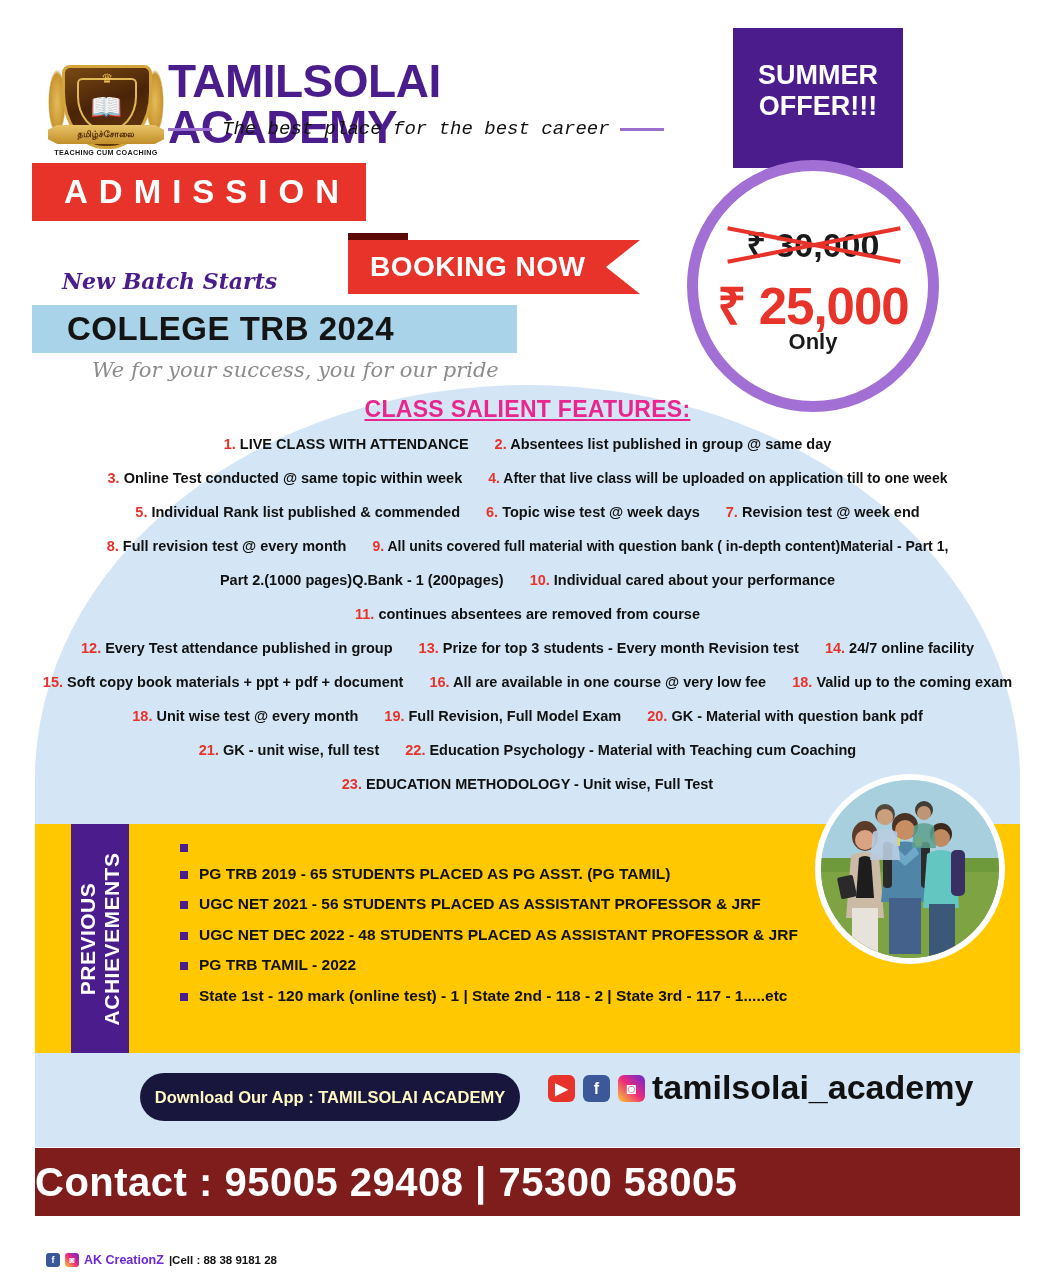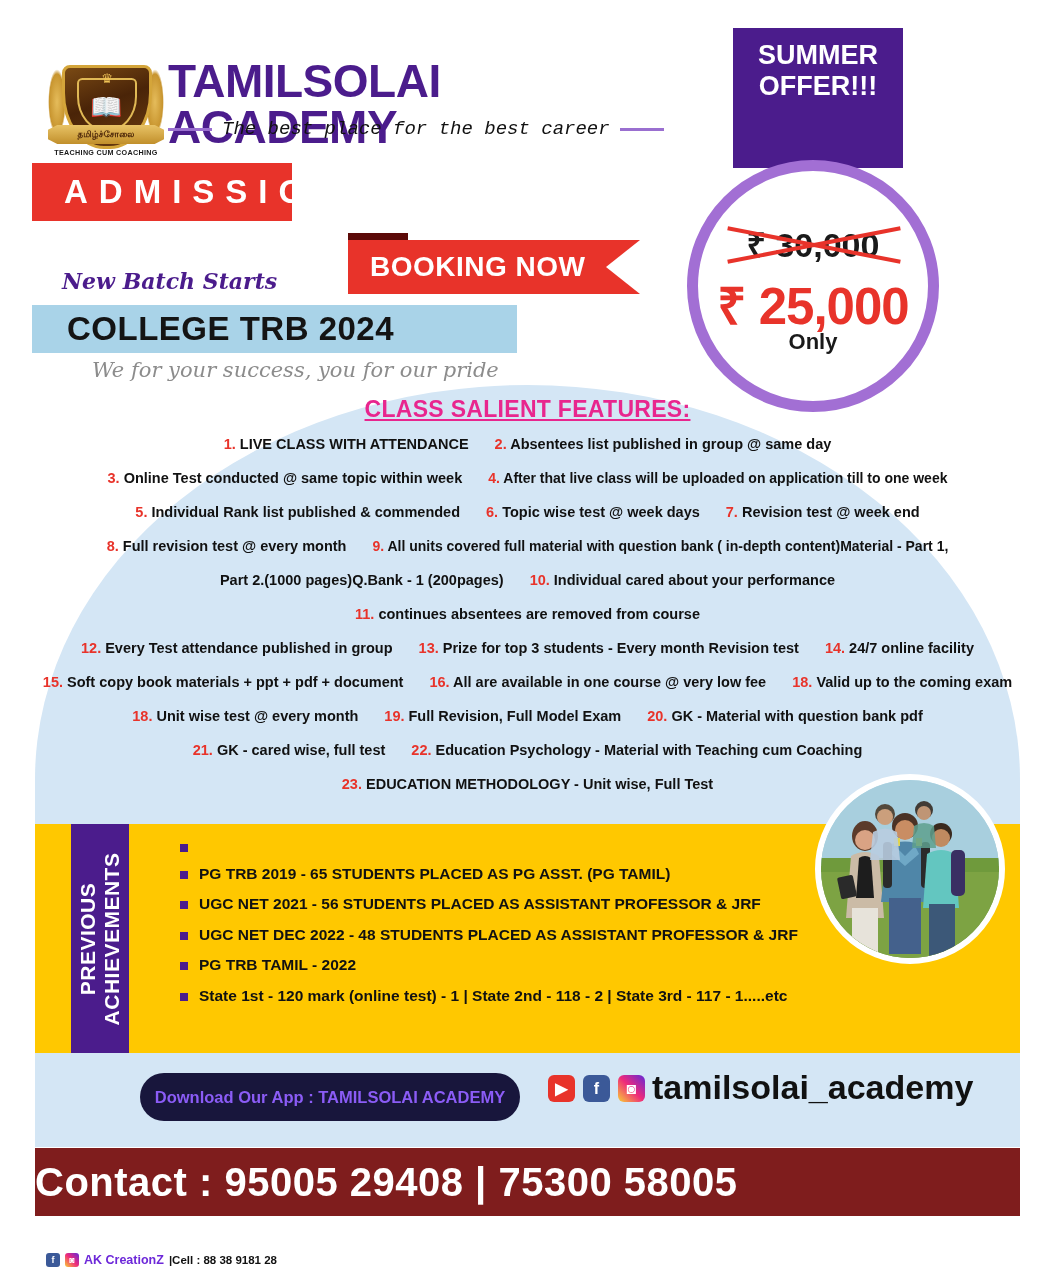--- a/index.html
+++ b/index.html
@@ -38,21 +38,21 @@
     font-size:7.2px;font-weight:bold;color:#1a1a1a;letter-spacing:.3px;}
 
   .brand{position:absolute;left:168px;top:58px;width:470px;
     font-size:46px;font-weight:bold;color:#4b1c8c;letter-spacing:-0.5px;
     font-family:"Liberation Sans",sans-serif;line-height:1;}
   .tagline-wrap{position:absolute;left:168px;top:118px;width:470px;display:flex;align-items:center;gap:10px;}
   .tline{height:3px;background:#9a6fd0;flex:0 0 44px;}
   .tagline{font-family:Liberation Mono, monospace;font-style:italic;font-size:19px;color:#111;white-space:nowrap;}
 
   
-  .admission{position:absolute;left:32px;top:163px;width:260px;height:58px;background:#e8332a;
+  .admission{position:absolute;left:32px;top:163px;width:334px;height:58px;background:#e8332a;
     display:flex;align-items:center;}
   .admission span{color:#fff;font-size:33px;font-weight:bold;letter-spacing:11px;padding-left:32px;}
 
   
   .book-fold{position:absolute;left:348px;top:233px;width:60px;height:12px;background:#5c0a08;}
   .booking{position:absolute;left:348px;top:240px;width:292px;height:54px;background:#e8332a;
     clip-path:polygon(0 0,100% 0,100% 100%,0 100%,0 100%);
     display:flex;align-items:center;}
   .booking::after{content:"";position:absolute;right:0;top:0;width:34px;height:54px;background:#fff;
     clip-path:polygon(100% 0,100% 100%,0 50%);}
@@ -62,21 +62,21 @@
   .newbatch{position:absolute;left:62px;top:268px;font-family:"DejaVu Serif",serif;
     font-style:italic;font-weight:bold;font-size:22px;color:#4b1c8c;}
   .collegebar{position:absolute;left:32px;top:305px;width:485px;height:48px;background:#a9d3e8;
     display:flex;align-items:center;}
   .collegebar span{font-size:33px;font-weight:bold;color:#141414;padding-left:35px;letter-spacing:.5px;}
   .pride{position:absolute;left:92px;top:358px;font-family:"DejaVu Serif",serif;font-style:italic;
     font-size:21px;color:#8c8c8c;}
 
   
   .offerbox{position:absolute;left:733px;top:28px;width:170px;height:140px;background:#4b1c8c;
-    color:#fff;text-align:center;font-size:27px;font-weight:bold;line-height:1.15;padding-top:12px;
+    color:#fff;text-align:center;font-size:27px;font-weight:bold;line-height:1.15;padding-top:32px;
     box-sizing:border-box;}
   .offercircle{position:absolute;left:687px;top:160px;width:252px;height:252px;border-radius:50%;
     background:#ffffff;border:11px solid #a26fd4;box-sizing:border-box;}
   .oldprice{position:absolute;left:0;top:50px;width:230px;text-align:center;font-size:34px;
     font-weight:bold;color:#1a1a1a;}
   .strike1,.strike2{position:absolute;left:28px;top:72px;width:176px;height:4px;background:#e8332a;}
   .strike1{transform:rotate(11deg);} .strike2{transform:rotate(-11deg);}
   .newprice{position:absolute;left:0;top:98px;width:230px;text-align:center;font-size:51px;
     font-weight:bold;color:#e8332a;letter-spacing:-1px;}
   .onlytxt{position:absolute;left:0;top:158px;width:230px;text-align:center;font-size:22px;
@@ -103,21 +103,21 @@
   .achBullet{width:8px;height:8px;background:#4b1c8c;flex:0 0 8px;margin-top:6px;}
   .achText{font-size:15.5px;font-weight:bold;color:#111;white-space:nowrap;}
   .photo{position:absolute;left:815px;top:774px;width:190px;height:190px;border-radius:50%;
     border:6px solid #ffffff;box-sizing:border-box;overflow:hidden;
     background:linear-gradient(180deg,#bfe0ee 0%,#9fcbd8 38%,#86a84f 58%,#6f9140 100%);}
   .photo svg{display:block;}
 
   
   .appbtn{position:absolute;left:140px;top:1073px;width:380px;height:48px;background:#18163c;
     border-radius:24px;display:flex;align-items:center;justify-content:center;}
-  .appbtn span{color:#8b5cf6;font-size:16.5px;font-weight:bold;}
+  .appbtn span{color:#fef9c3;font-size:16.5px;font-weight:bold;}
   .socials{position:absolute;left:548px;top:1075px;display:flex;align-items:center;gap:8px;}
   .sico{width:27px;height:27px;border-radius:6px;display:flex;align-items:center;justify-content:center;
     color:#fff;font-size:16px;font-weight:bold;}
   .yt{background:#e8332a;border-radius:6px;}
   .fb{background:#3b5998;}
   .ig{background:linear-gradient(45deg,#f9ce34,#ee2a7b,#6228d7);}
   .handle{position:absolute;left:652px;top:1068px;font-size:34px;font-weight:bold;color:#111;}
 
   
   .contact{position:absolute;left:35px;top:1148px;width:985px;height:68px;background:#7f1d1d;
@@ -222,21 +222,21 @@
         <div class="fitem"><span class="fnum">15. </span><span>Soft copy book materials + ppt + pdf + document</span></div>
         <div class="fitem"><span class="fnum">16. </span><span>All are available in one course @ very low fee</span></div>
         <div class="fitem"><span class="fnum">18. </span><span>Valid up to the coming exam</span></div>
       </div>
       <div class="frow">
         <div class="fitem"><span class="fnum">18. </span><span>Unit wise test @ every month</span></div>
         <div class="fitem"><span class="fnum">19. </span><span>Full Revision, Full Model Exam</span></div>
         <div class="fitem"><span class="fnum">20. </span><span>GK - Material with question bank pdf</span></div>
       </div>
       <div class="frow">
-        <div class="fitem"><span class="fnum">21. </span><span>GK - cared wise, full test</span></div>
+        <div class="fitem"><span class="fnum">21. </span><span>GK - unit wise, full test</span></div>
         <div class="fitem"><span class="fnum">22. </span><span>Education Psychology - Material with Teaching cum Coaching</span></div>
       </div>
       <div class="frow">
         <div class="fitem"><span class="fnum">23. </span><span>EDUCATION METHODOLOGY - Unit wise, Full Test</span></div>
       </div>
     </div>
 
   <div class="achBand"></div>
   <div class="achLabel">
     <div>

